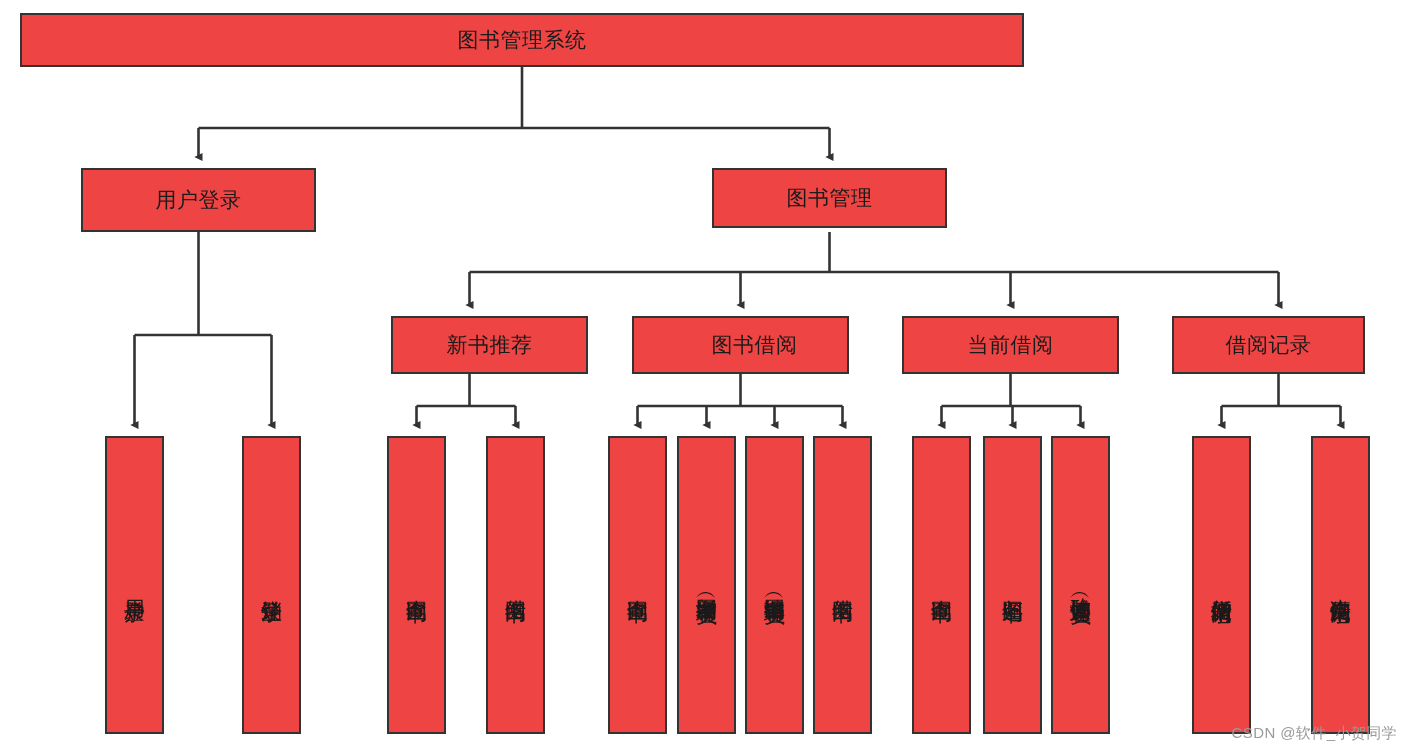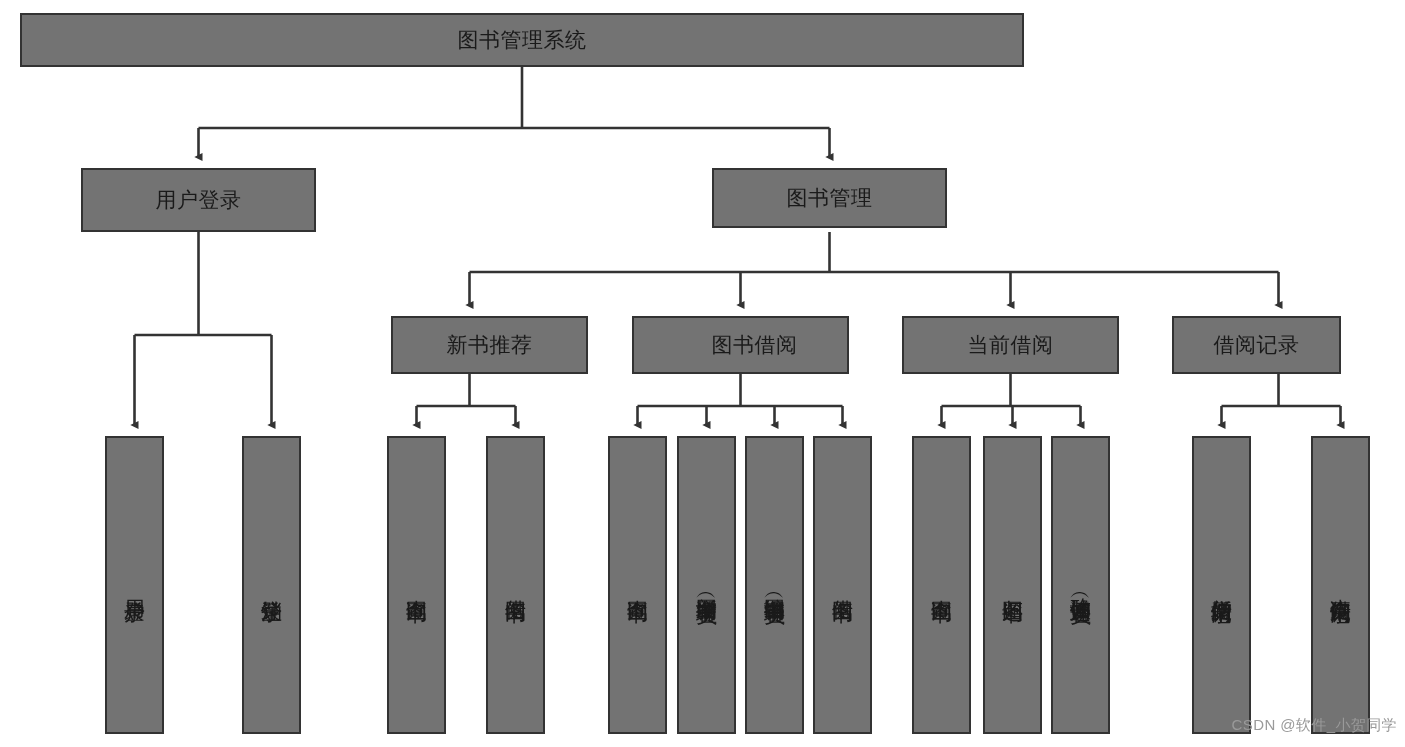--- a/index.html
+++ b/index.html
@@ -21,21 +21,21 @@
     position: absolute;
     left: 0;
     top: 0;
     width: 1405px;
     height: 747px;
     pointer-events: none;
   }
   .node {
     position: absolute;
     box-sizing: border-box;
-    background: #737373;
+    background: #ef4444;
     border: 2px solid #333333;
     display: flex;
     align-items: center;
     justify-content: center;
     text-align: center;
     color: #1a1a1a;
   }
   .node .label {
     display: block;
     line-height: 1.18;
@@ -52,21 +52,21 @@
     writing-mode: vertical-rl;
     text-orientation: upright;
     font-size: 21px;
     line-height: 1.05;
     letter-spacing: 1px;
     max-height: 270px;
   }
   #watermark {
     position: absolute;
     right: 8px;
-    bottom: 12px;
+    bottom: 4px;
     font-size: 15px;
     color: #9a9a9a;
     white-space: nowrap;
     letter-spacing: 0.4px;
     text-align: center;
   }
 </style>
 </head>
 <body>
 
@@ -127,21 +127,21 @@
       </div>
       <div class="node horizontal" style="left: 346px; top: 316px; width: 197px; height: 58px; margin-left: 45px;">
         <span class="label">新书推荐</span>
       </div>
       <div class="node horizontal" style="left: 632px; top: 316px; width: 217px; height: 58px; padding-left: 28px;">
         <span class="label">图书借阅</span>
       </div>
       <div class="node horizontal" style="left: 902px; top: 316px; width: 217px; height: 58px; text-align: center;">
         <span class="label">当前借阅</span>
       </div>
-      <div class="node horizontal" style="left: 1172px; top: 316px; width: 169px; height: 58px;">
+      <div class="node horizontal" style="left: 1172px; top: 316px; width: 193px; height: 58px;">
         <span class="label">借阅记录</span>
       </div>
       <div class="node vertical" style="left: 105px; top: 436px; width: 59px; height: 298px;">
         <span class="label">用户登录</span>
       </div>
       <div class="node vertical" style="left: 242px; top: 436px; width: 59px; height: 298px;">
         <span class="label">注销登录</span>
       </div>
       <div class="node vertical" style="left: 387px; top: 436px; width: 59px; height: 298px;">
         <span class="label">查询图书</span>

